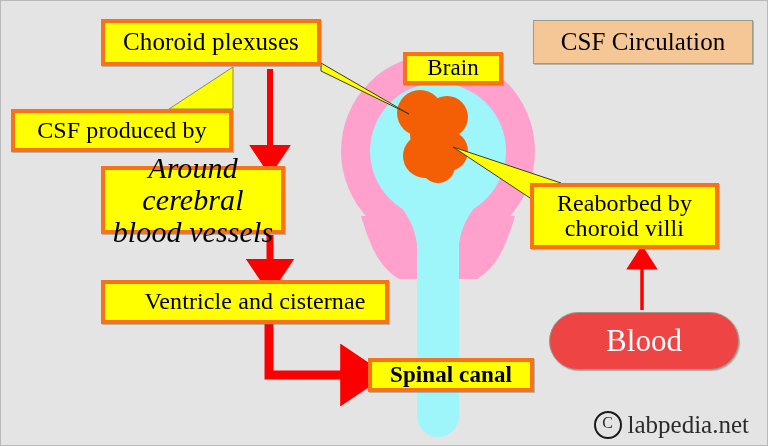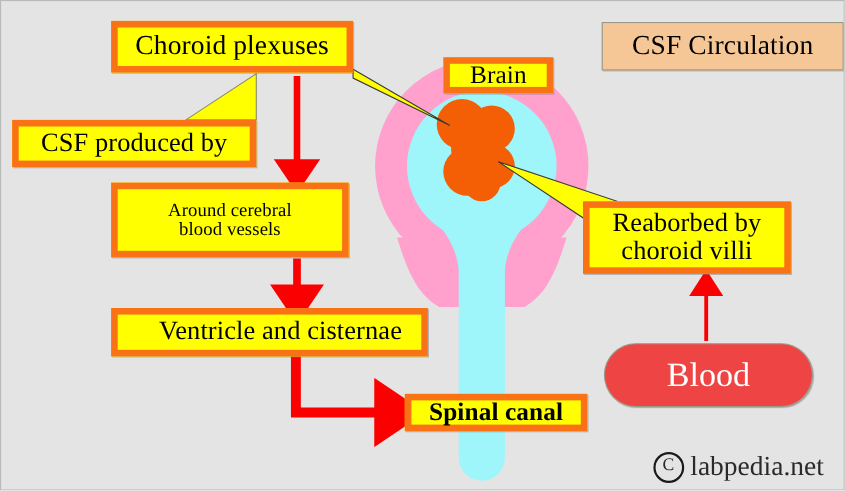--- a/index.html
+++ b/index.html
@@ -22,21 +22,21 @@
   #anatomy {
     position: absolute;
     left: 0; top: 0;
     width: 768px;
     height: 446px;
   }
   
   .box {
     position: absolute;
     box-sizing: border-box;
-    border: 6px solid #f97316;
+    border: 4px solid #f97316;
     background: #ffff00;
     color: #000000;
     display: flex;
     align-items: center;
     justify-content: center;
     text-align: center;
     line-height: 1.06;
     letter-spacing: 0.1px;
     box-shadow: 1px 1px 0 rgba(120,120,120,0.45);
   }
@@ -44,22 +44,23 @@
 
   #box-choroid-plexuses {
     left: 100px; top: 18px; width: 220px; height: 47px;
     font-size: 25px;
   }
   #box-csf-produced-by {
     left: 10px; top: 108px; width: 222px; height: 43px;
     font-size: 24px;
   }
   #box-around-cerebral {
-    left: 100px; top: 165px; width: 216px; height: 68px;
-    font-size: 17px;
+    left: 100px; top: 165px; width: 184px; height: 68px;
+    font-size: 30px;
+    font-style: italic;
   }
   #box-ventricle-cisternae {
     left: 100px; top: 279px; width: 288px; height: 44px;
     font-size: 24px;
     padding-left: 20px;
   }
   #box-spinal-canal {
     left: 367px; top: 357px; width: 166px; height: 34px;
     font-size: 23px;
     font-weight: bold;
@@ -71,21 +72,20 @@
   #box-reaborbed {
     left: 529px; top: 182px; width: 189px; height: 66px;
     font-size: 24px;
     justify-content: center;
   }
   #box-title {
     left: 532px; top: 19px; width: 220px; height: 44px;
     background: #f6c796;
     border: 1px solid #9a9a8a;
     font-size: 25px;
-    margin-left: 14px;
   }
   #pill-blood {
     position: absolute;
     left: 548px; top: 311px; width: 190px; height: 58px;
     background: #ef4444;
     border-radius: 29px;
     border: 1px solid #9a9a8a;
     color: #ffffff;
     font-size: 31px;
     display: flex;

